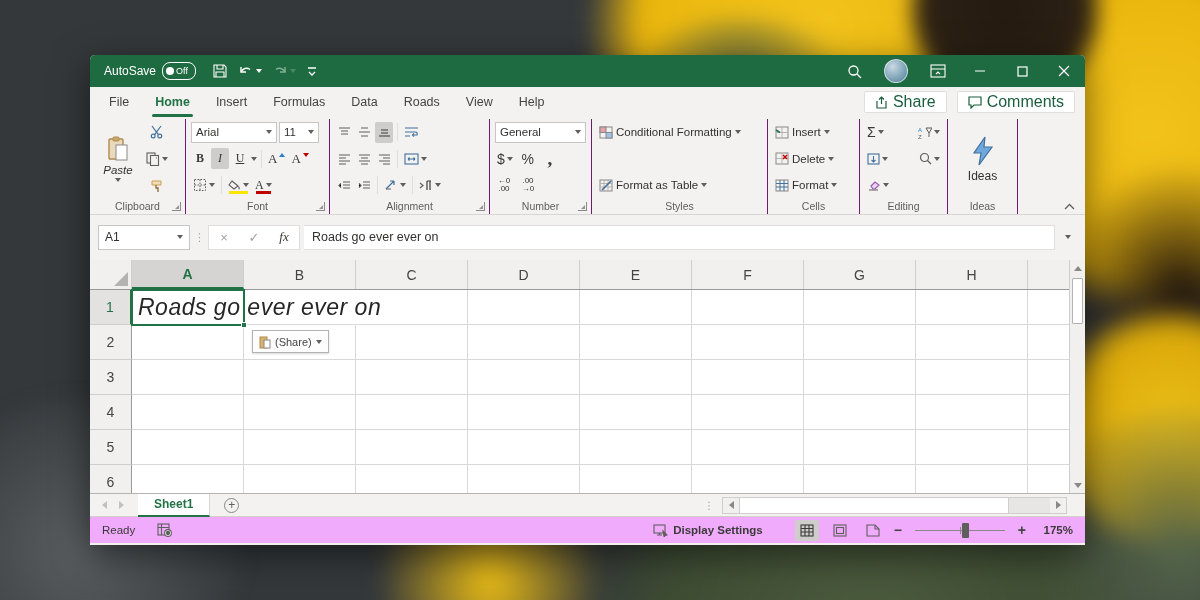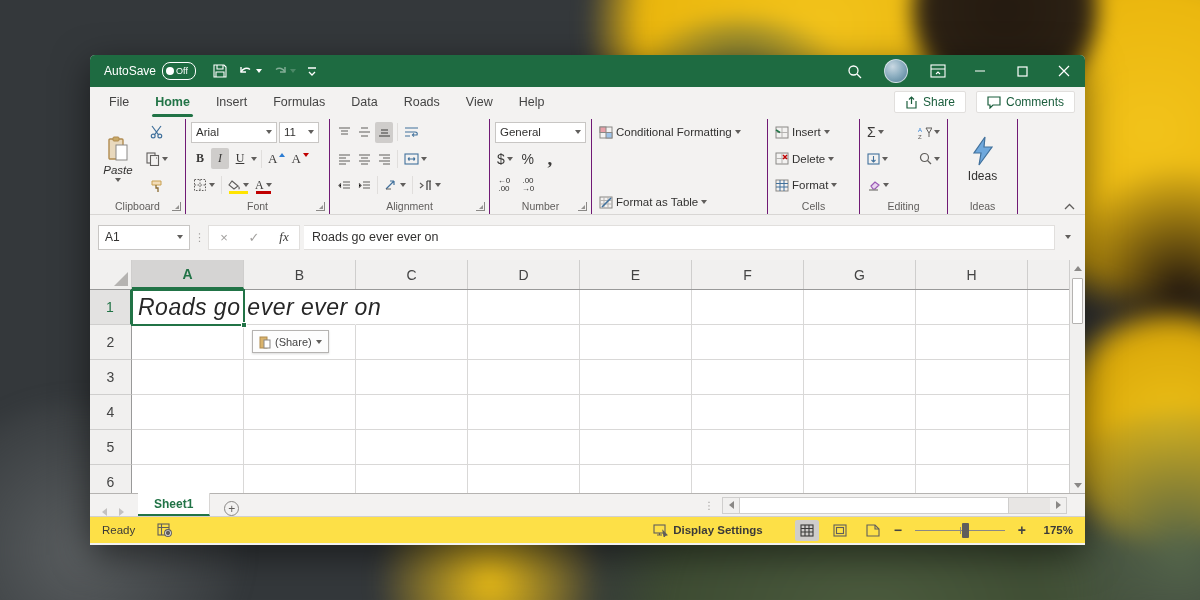--- a/index.html
+++ b/index.html
@@ -31,21 +31,21 @@
   .tb-right { margin-left:auto; display:flex; align-items:center; height:100%; }
   .tb-ic { width:42px; height:32px; display:flex; align-items:center; justify-content:center; }
   .avatar { width:24px; height:24px; border-radius:50%; background:radial-gradient(circle at 35% 30%,#c9d8e2 0%,#8fb0c2 45%,#4f7d96 100%); border:1px solid rgba(255,255,255,.6); }
 
   
   .tabrow { height:30px; background:#f3f2f1; display:flex; align-items:center; padding:0 10px 0 6px; }
   .mtab { padding:0 13px; height:30px; display:flex; align-items:center; font-size:12.5px; color:#444; position:relative; }
   .mtab.active { color:#217346; font-weight:bold; }
   .mtab.active::after { content:""; position:absolute; left:10px; right:10px; bottom:0; height:3px; background:#217346; border-radius:2px; }
   .tab-actions { margin-left:auto; display:flex; gap:10px; }
-  .pillbtn { background:#fff; border:1px solid #e1dfdd; border-radius:2px; height:22px; display:flex; align-items:center; gap:5px; padding:0 10px; color:#1b5e3d; font-size:12px; }
+  .pillbtn { background:#fff; border:1px solid #e1dfdd; border-radius:2px; height:22px; display:flex; align-items:center; gap:5px; padding:0 10px; color:#1b5e3d; font-size:16px; }
 
   
   .ribbon { height:98px; background:#f3f2f1; display:flex; border-bottom:1px solid #d8d6d4; padding-top:2px; }
   .grp { display:flex; flex-direction:column; border-right:1px solid #701a75; padding:0 2px; }
   .grp-body { flex:1; display:flex; align-items:stretch; padding:2px 3px 0 3px; gap:3px; }
   .grp-label { height:17px; display:flex; align-items:center; justify-content:center; gap:4px; font-size:10.5px; color:#605e5c; position:relative; }
   .launcher { position:absolute; right:2px; bottom:3px; width:9px; height:9px; border-right:1px solid #8a8886; border-bottom:1px solid #8a8886; }
   .launcher::after { content:""; position:absolute; right:1px; bottom:1px; width:0; height:0; border-left:4px solid transparent; border-top:4px solid transparent; border-right:4px solid #8a8886; transform:translate(0,0) rotate(0deg); opacity:.9; }
   .stack { display:flex; flex-direction:column; justify-content:space-between; padding-bottom:1px; }
   .rrow { display:flex; align-items:center; gap:2px; height:22px; }
@@ -105,33 +105,33 @@
   .vscroll { position:absolute; right:0; top:0; bottom:0; width:16px; background:#f1f0ef; border-left:1px solid #cfcecd; display:flex; flex-direction:column; }
   .sbtn { height:16px; display:flex; align-items:center; justify-content:center; }
   .vthumb { margin:2px 2px; height:46px; background:#fff; border:1px solid #b5b3b1; border-radius:1px; }
   .vspace { flex:1; }
   .tri-up { width:0;height:0;border-left:4px solid transparent;border-right:4px solid transparent;border-bottom:5px solid #8a8886; }
   .tri-dn { width:0;height:0;border-left:4px solid transparent;border-right:4px solid transparent;border-top:5px solid #8a8886; }
   .tri-l { width:0;height:0;border-top:4px solid transparent;border-bottom:4px solid transparent;border-right:5px solid #8a8886; }
   .tri-r { width:0;height:0;border-top:4px solid transparent;border-bottom:4px solid transparent;border-left:5px solid #8a8886; }
 
   
-  .sheetbar { height:23px; background:#f3f2f1; border-top:1px solid #b5b3b1; display:flex; align-items:flex-end; padding-left:12px; }
+  .sheetbar { height:23px; background:#f3f2f1; border-top:1px solid #b5b3b1; display:flex; align-items:center; padding-left:12px; }
   .snav { display:flex; gap:12px; margin-right:14px; opacity:.45; }
   .stab { height:23px; background:#fff; display:flex; align-items:center; padding:0 16px; color:#217346; font-weight:bold; font-size:12px; border-bottom:2px solid #217346; border-right:1px solid #d8d6d4; }
   .addsheet { width:15px; height:15px; border:1px solid #8a8886; border-radius:50%; display:flex; align-items:center; justify-content:center; margin-left:14px; color:#605e5c; font-size:12px; line-height:1; }
   .hscroll { margin-left:auto; display:flex; align-items:center; height:100%; }
   .hdots { color:#a19f9d; margin-right:8px; font-size:10px; }
   .htrack { width:345px; height:17px; background:#e8e6e4; border:1px solid #cfcecd; display:flex; align-items:center; }
   .hbtn { width:16px; height:100%; display:flex; align-items:center; justify-content:center; background:#f1f0ef; }
   .hthumb { width:270px; height:100%; background:#fff; border-right:1px solid #cfcecd; border-left:1px solid #cfcecd; }
   .hspace { flex:1; }
 
   
-  .statusbar { height:27px; background:#fde047; border-top:1px solid #d1d0cf; display:flex; align-items:center; padding:12px 12px; color:#3b3a39; font-size:11.5px;gap:44px; }
+  .statusbar { height:27px; background:#f0abfc; border-top:1px solid #d1d0cf; display:flex; align-items:center; padding:12px 12px; color:#3b3a39; font-size:11.5px;gap:44px; }
   .st-left { display:flex; align-items:center; gap:22px; }
   .st-right { margin-left:auto; display:flex; align-items:center; gap:9px;font-weight:bold; }
   .viewbtn { width:24px; height:21px; display:flex; align-items:center; justify-content:center; border-radius:2px; }
   .viewbtn.on { background:#cfcdcb; }
   .zoomtrack { width:90px; height:1px; background:#8a8886; position:relative; margin:0 4px; }
   .zoomtick { position:absolute; left:50%; top:-3px; width:1px; height:7px; background:#8a8886; }
   .zoomthumb { position:absolute; left:52%; top:-7px; width:7px; height:15px; background:#605e5c; border-radius:1px; }
   .zoomsign { font-size:14px; color:#444; }
   .zoomlabel { width:38px; text-align:right; }
 
@@ -503,20 +503,23 @@
             <svg class="ic" width="14" height="13" viewBox="0 0 14 13" fill="none" stroke="#8a8886">
                 <rect x="1" y="1" width="12" height="11"></rect>
                 <path d="M1 4.5h12M1 8h12M5 1v11M9 1v11" stroke="#b5b3b1"></path>
                 <path d="M3 11L12 2" stroke="#41719c" stroke-width="1.6"></path>
               </svg>
             <span>Format as Table</span>
               <span class="tri-d gray"></span>
           </span>
         </div>
       </div>
+      <div class="grp-label">
+          <span>Styles</span>
+        </div>
     </div>
 
     <div class="grp" style="width:92px">
       <div class="grp-body">
         <div class="stack" style="width:100%">
           <span class="lbl-row">
             <svg class="ic" width="14" height="13" viewBox="0 0 14 13" fill="none" stroke="#8a8886">
                 <rect x="1" y="1" width="12" height="11"></rect>
                 <path d="M1 6.5h12M7 1v11" stroke="#b5b3b1"></path>
                 <path d="M1 4l4 2.5" stroke="#217346" stroke-width="1.6"></path>

